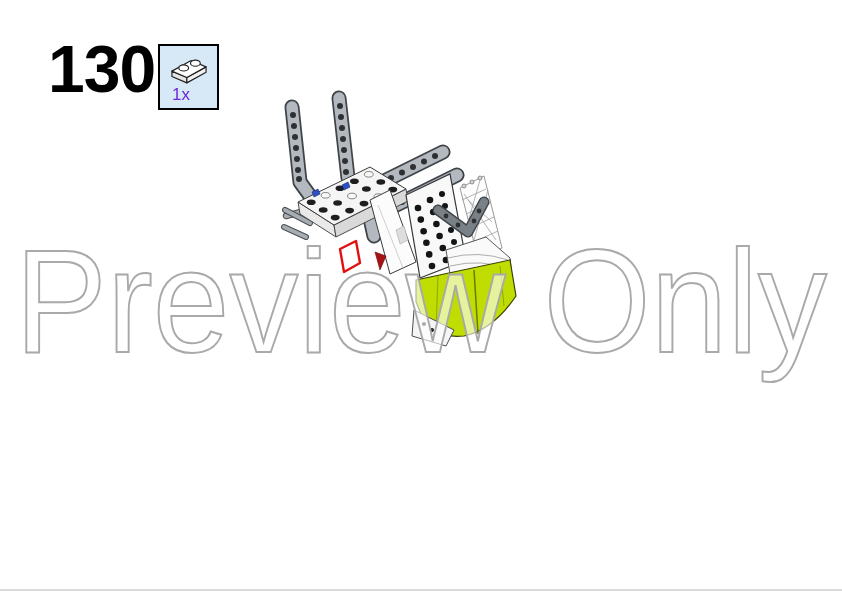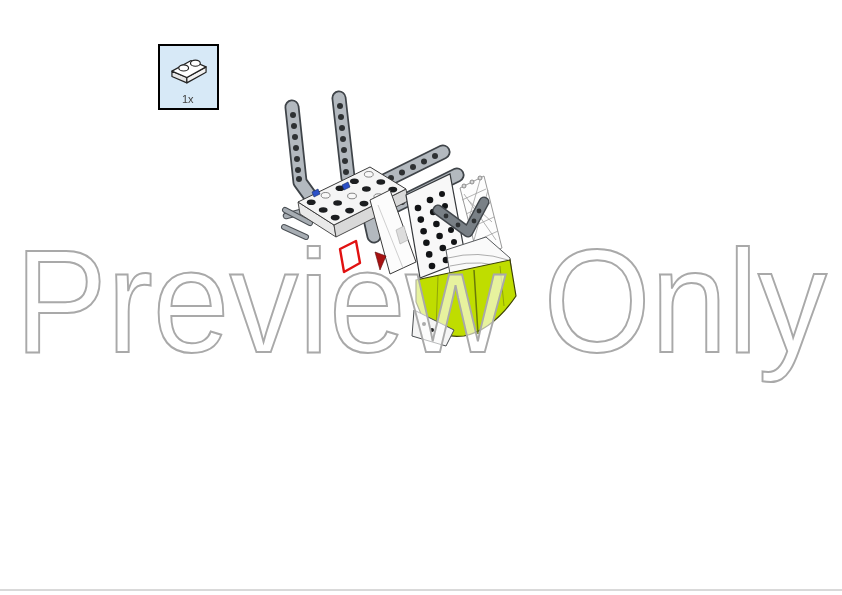--- a/index.html
+++ b/index.html
@@ -33,24 +33,24 @@
     height: 62px;
     background: #d7e9f7;
     border: 2.5px solid #000000;
   }
   .parts-box .part-icon {
     display: block;
     margin: 7px auto 0 auto;
   }
   .parts-box .part-count {
     position: absolute;
-    left: 22px;
+    left: 12px;
     bottom: 3px;
-    font-size: 11px;
-    color: #404040;
+    font-size: 17px;
+    color: #6d28d9;
   }
   .model-illustration {
     position: absolute;
     left: 278px;
     top: 90px;
   }
   .watermark-layer {
     position: absolute;
     left: 0;
     top: 0;
@@ -63,20 +63,21 @@
     width: 842px;
     height: 2px;
     background: #d9d9d9;
   }
 </style>
 </head>
 <body>
 
 <div class="page">
 
+  <div class="step-number">130</div>
 
   <div class="parts-box">
     <svg class="part-icon" width="48" height="32" viewBox="0 0 44 30">
       <polygon points="6,17 20,23 20,28 6,22" fill="#e6e6e6" stroke="#222" stroke-width="1.1" stroke-linejoin="round"></polygon>
       <polygon points="20,23 38,13 38,18 20,28" fill="#f2f2f2" stroke="#222" stroke-width="1.1" stroke-linejoin="round"></polygon>
       <polygon points="6,17 24,7 38,13 20,23" fill="#ffffff" stroke="#222" stroke-width="1.1" stroke-linejoin="round"></polygon>
       <ellipse cx="17" cy="14" rx="4.6" ry="2.9" fill="#ffffff" stroke="#222" stroke-width="1.1"></ellipse>
       <ellipse cx="28" cy="9.5" rx="4.6" ry="2.9" fill="#ffffff" stroke="#222" stroke-width="1.1"></ellipse>
     </svg>
     <span class="part-count">1x</span>

